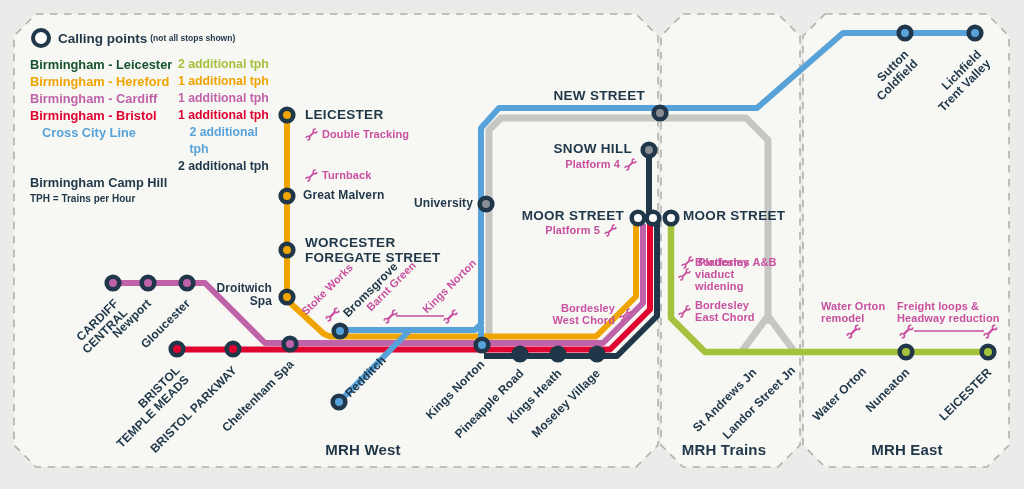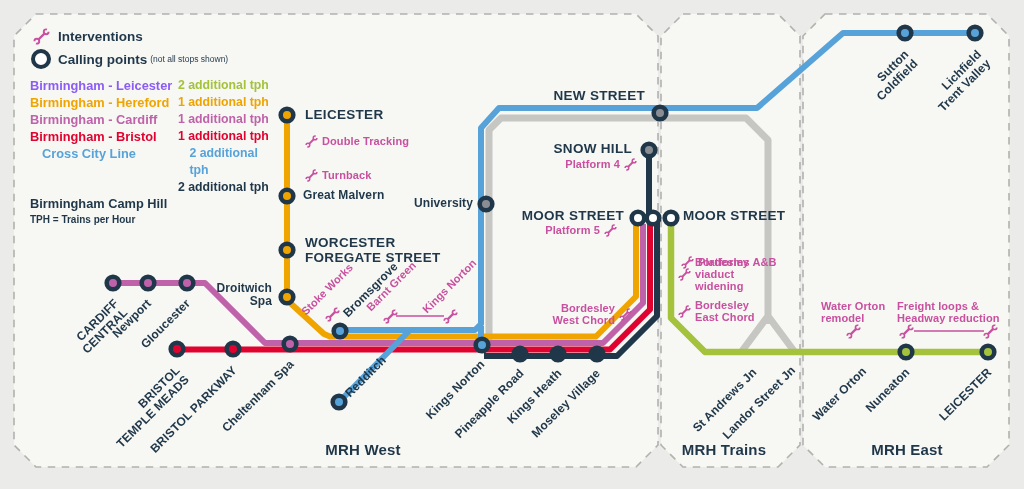--- a/index.html
+++ b/index.html
@@ -16,21 +16,21 @@
   .lbl.iv.h-r{justify-content:flex-end;}
   .lbl.iv .txt{white-space:pre-line;}
   .lbl.iv.d-bl,.lbl.iv.d-tr{display:block;}
   .wrsvg{position:absolute;color:#c8509f;}
   .region{position:absolute;color:#1f3749;font-weight:bold;font-size:15px;transform:translateX(-50%);letter-spacing:.2px;}
   
   #legend{position:absolute;left:30px;top:28px;width:250px;}
   .leg-row{display:flex;align-items:center;margin-bottom:4px;}
   .leg-ico{width:22px;display:flex;justify-content:center;margin-right:6px;}
   .leg-title{color:#1f3749;font-weight:bold;font-size:13.5px;}
-  .leg-note{font-size:8.5px;color:#1f3749;font-weight:normal;margin-left:3px;}
+  .leg-note{font-size:8.5px;color:#1f3749;font-weight:bold;margin-left:3px;}
   .ring{width:12px;height:12px;border:4.5px solid #1f3749;border-radius:50%;background:#fff;box-sizing:content-box;}
   #legend-rows{margin-top:8px;}
   .route-row{display:flex;font-weight:bold;font-size:12.8px;line-height:17px;}
   .route-name{width:148px;}
   .route-tph{font-size:12.3px;}
   .leg-foot{margin-top:2px;font-size:10px;font-weight:bold;color:#1f3749;}
 </style>
 </head>
 <body>
 
@@ -122,21 +122,21 @@
       <div class="lbl d-tr" style="right: 430px; top: 367px;">Moseley Village</div>
       <div class="lbl d-tr" style="right: 274px; top: 366px;">St Andrews Jn</div>
       <div class="lbl d-tr" style="right: 235px; top: 364px;">Landor Street Jn</div>
       <div class="lbl d-tr" style="right: 164px; top: 365px;">Water Orton</div>
       <div class="lbl d-tr" style="right: 121px; top: 366px;">Nuneaton</div>
       <div class="lbl d-tr" style="right: 39px; top: 366px;">LEICESTER</div>
       <div class="lbl d-tr" style="right: 122px; top: 48px;">Sutton
 Coldfield</div>
       <div class="lbl d-tr" style="right: 49px; top: 48px;">Lichfield
 Trent Valley</div>
-      <div class="lbl iv h" style="left: 305px; top: 135px; justify-content: space-between;"><svg width="13" height="13">
+      <div class="lbl iv h" style="left: 305px; top: 128px; justify-content: space-between;"><svg width="13" height="13">
           <use href="#wrench"></use>
         </svg><span class="txt">Double Tracking</span></div>
       <div class="lbl iv h" style="left: 305px; top: 169px;"><svg width="13" height="13">
           <use href="#wrench"></use>
         </svg><span class="txt">Turnback</span></div>
       <div class="lbl iv h-r" style="right: 387px; top: 158px;"><span class="txt">Platform 4</span><svg width="13" height="13">
           <use href="#wrench"></use>
         </svg></div>
       <div class="lbl iv h-r" style="right: 407px; top: 224px;"><span class="txt">Platform 5</span><svg width="13" height="13">
           <use href="#wrench"></use>
@@ -183,36 +183,28 @@
         <use href="#wrench"></use>
       </svg>
       <div class="region" style="left: 363px; top: 441px;">MRH West</div>
       <div class="region" style="left: 724px; top: 441px;">MRH Trains</div>
       <div class="region" style="left: 907px; top: 441px;">MRH East</div>
     </div>
 
   <div id="legend">
     <div class="leg-row">
       <span class="leg-ico">
-        <svg width="17" height="17" style="color:#c8509f">
-            <use href="#wrench"></use>
-          </svg>
-      </span>
-      <span class="leg-title">Interventions</span>
-    </div>
-    <div class="leg-row">
-      <span class="leg-ico">
           <span class="ring"></span>
         </span>
       <span class="leg-title">Calling points</span>
       <span class="leg-note">(not all stops shown)</span>
     </div>
     <div id="legend-rows">
         <div class="route-row">
-          <span class="route-name" style="color: #8b5cf6;">Birmingham - Leicester</span>
+          <span class="route-name" style="color: #14532d;">Birmingham - Leicester</span>
           <span class="route-tph" style="color: rgb(164, 194, 60);">2 additional tph</span>
         </div>
         <div class="route-row">
           <span class="route-name" style="color: rgb(239, 164, 0);">Birmingham - Hereford</span>
           <span class="route-tph" style="color: rgb(239, 164, 0);">1 additional tph</span>
         </div>
         <div class="route-row">
           <span class="route-name" style="color: rgb(191, 98, 170);">Birmingham - Cardiff</span>
           <span class="route-tph" style="color: rgb(191, 98, 170);">1 additional tph</span>
         </div>

